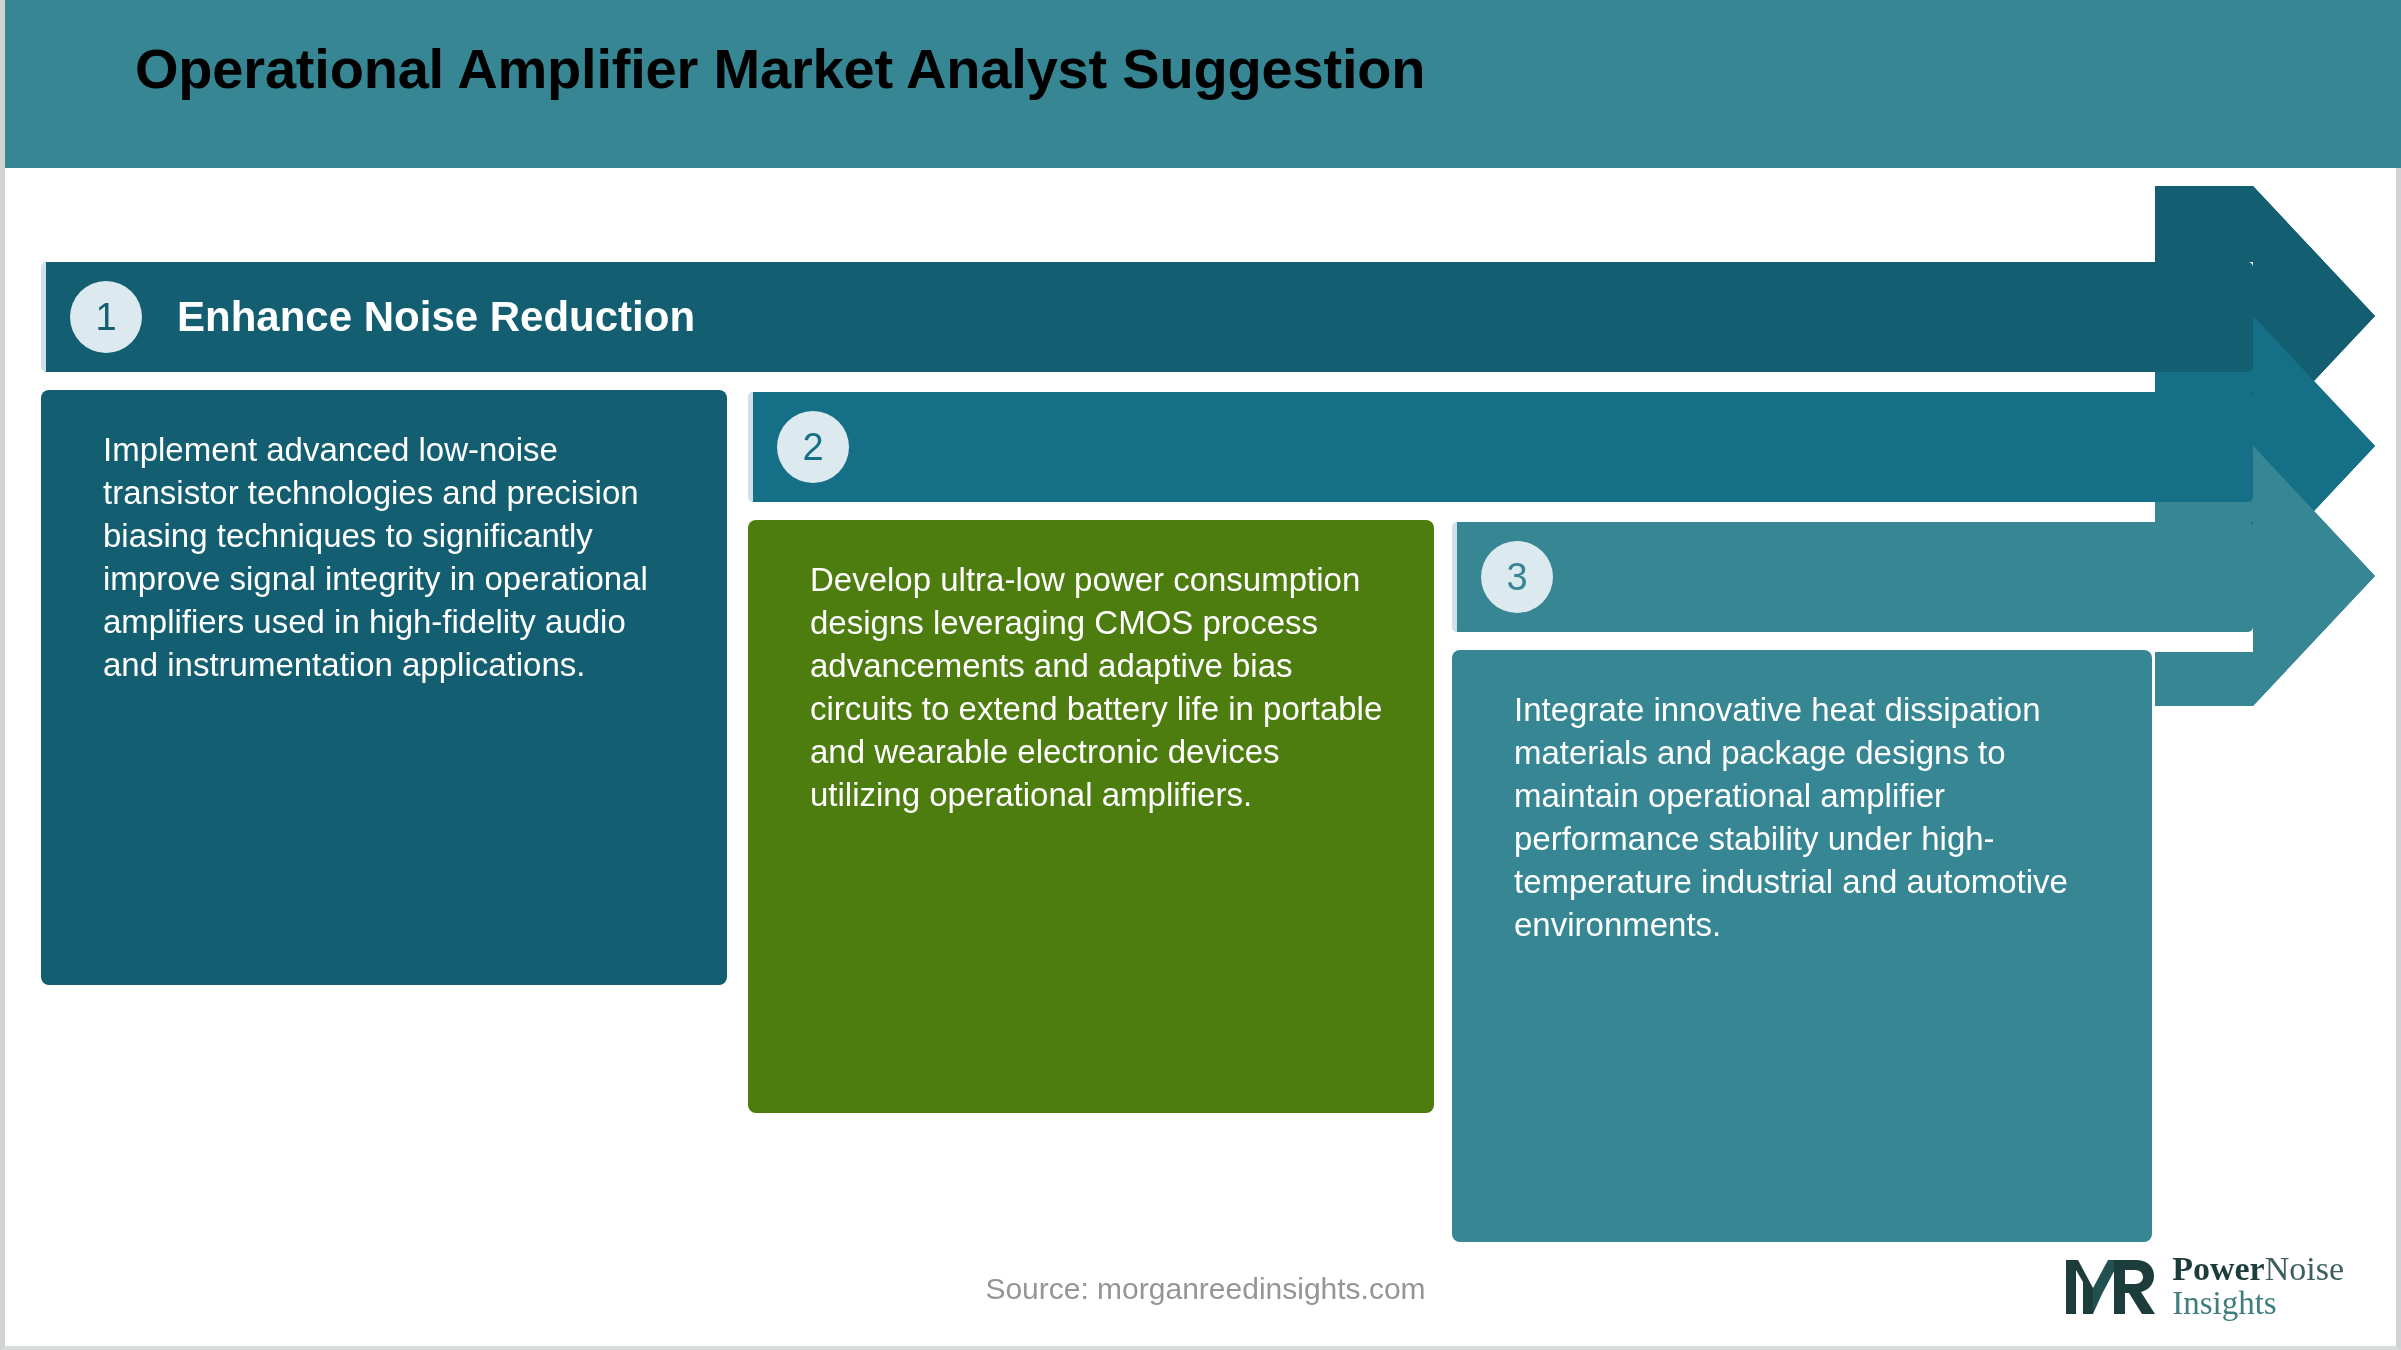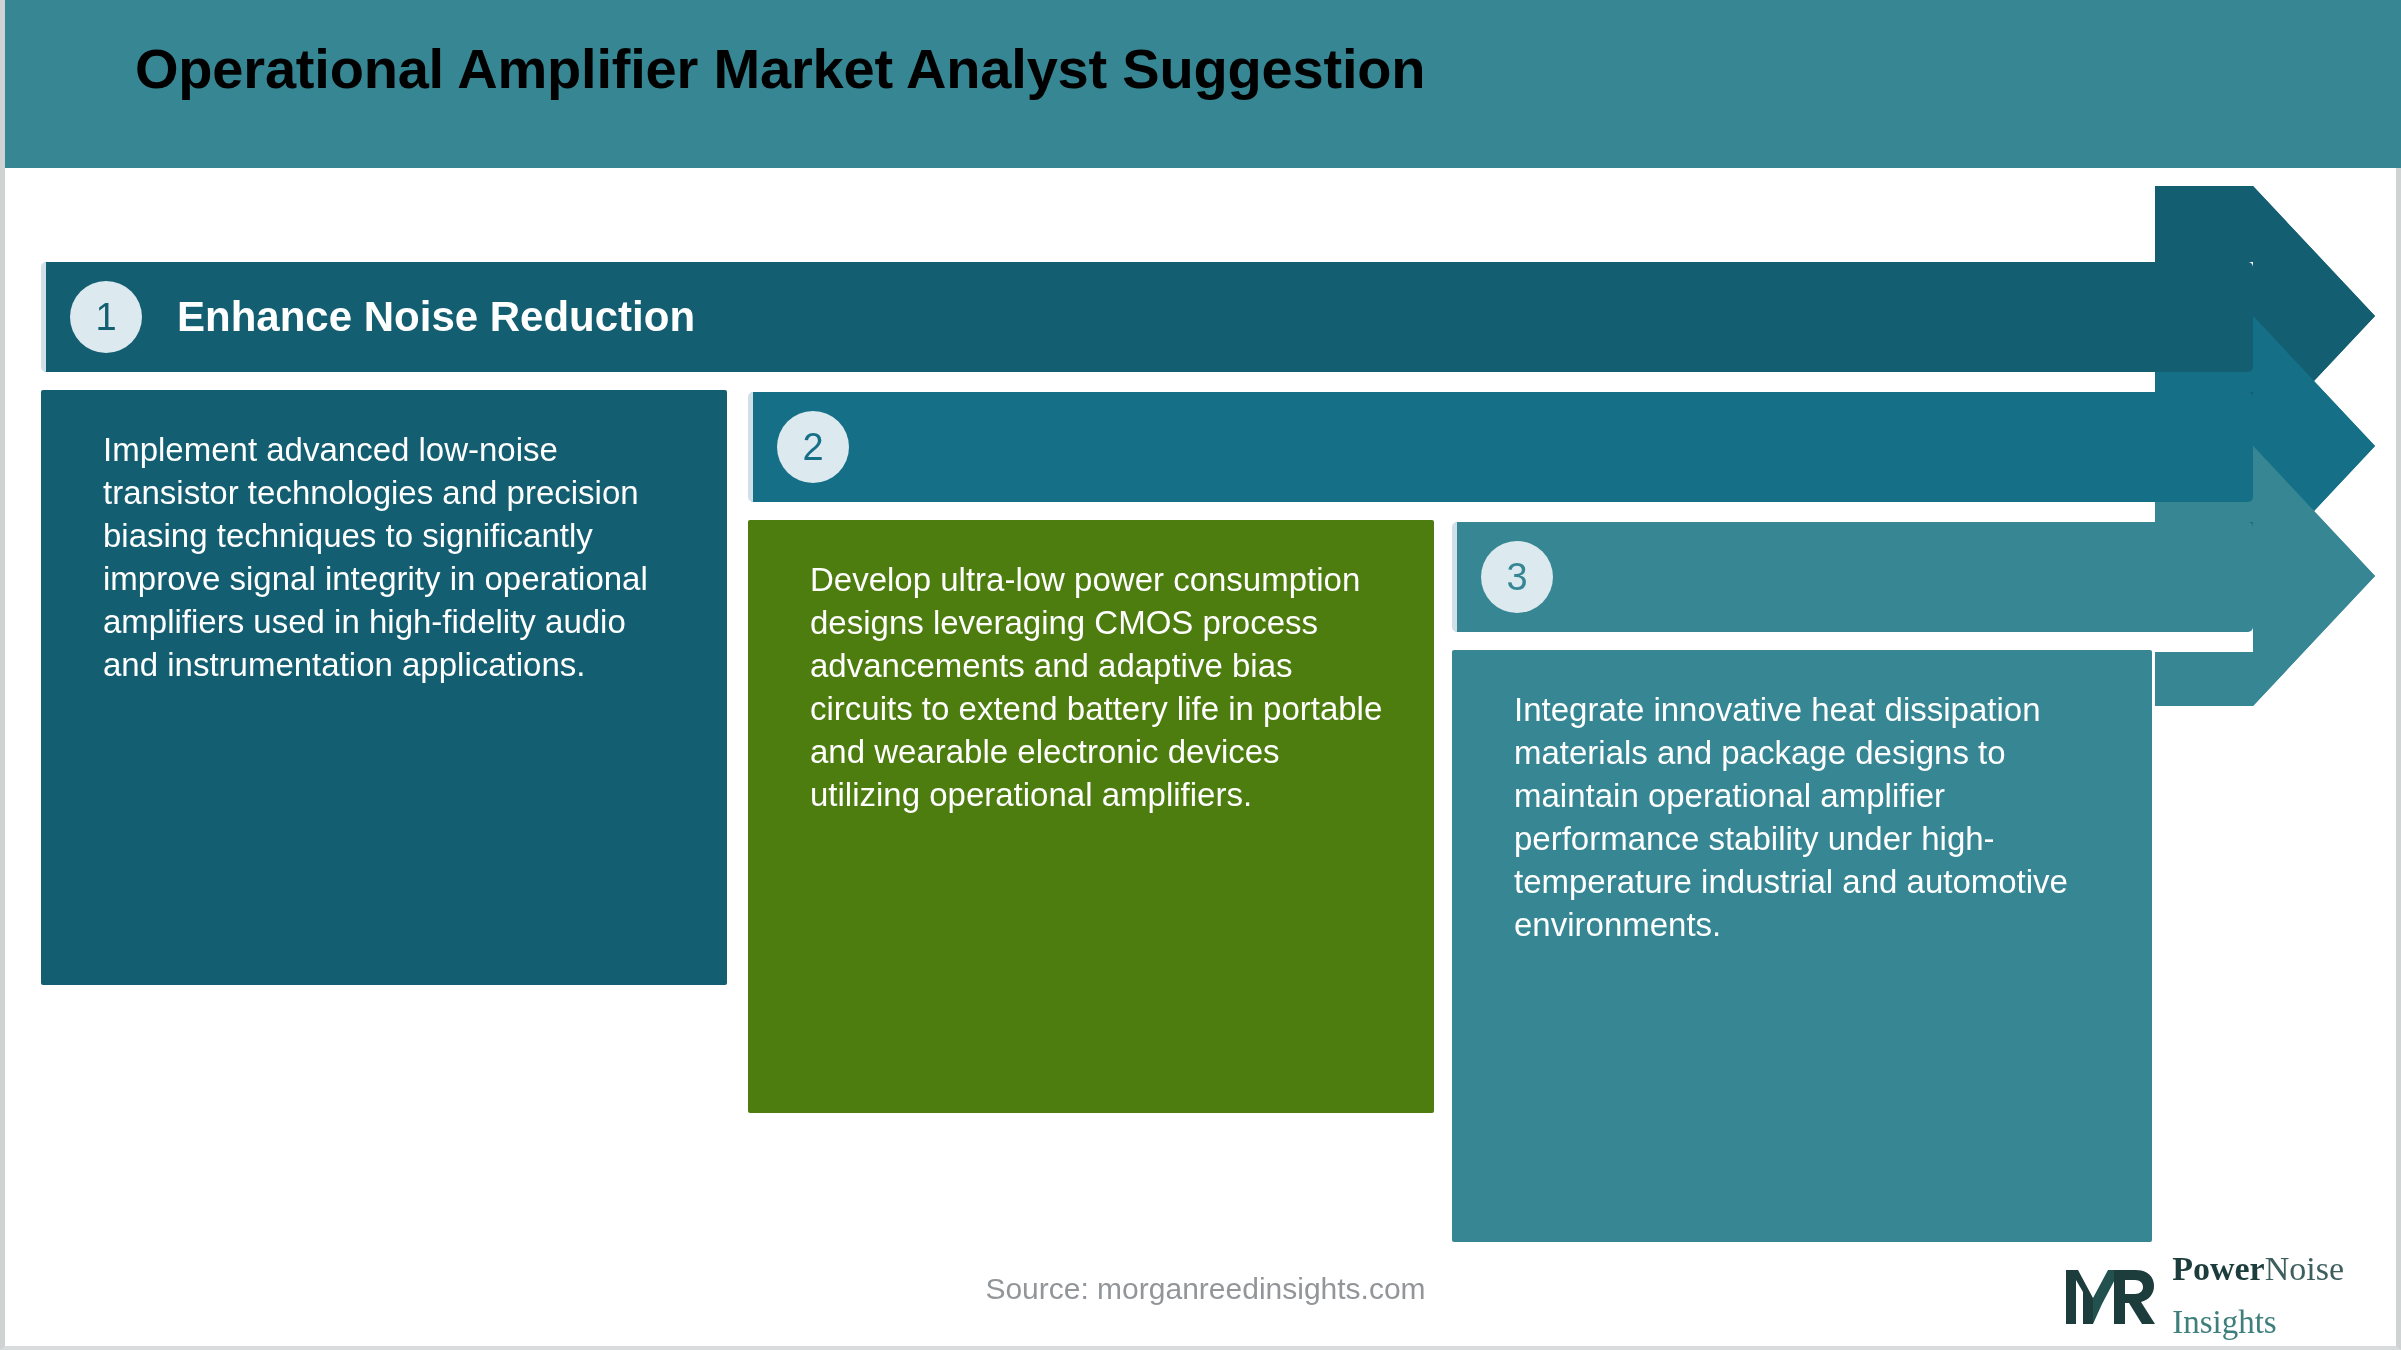--- a/index.html
+++ b/index.html
@@ -80,21 +80,21 @@
   .banner-title {
     margin-left: 35px;
     font-size: 42px;
     font-weight: 700;
     color: #ffffff;
     white-space: nowrap;
   }
 
   .card {
     position: absolute;
-    border-radius: 2px;
+    border-radius: 8px;
     box-sizing: border-box;
   }
   .card-text {
     padding: 38px 42px 0 62px;
     font-size: 33px;
     line-height: 1.305;
     color: #ffffff;
     font-weight: 400;
   }
 
@@ -133,21 +133,21 @@
   }
   .logo-mark { display: block; }
   .logo-words { line-height: 1.0; }
   .logo-line1 { font-family: "Liberation Serif", serif; font-size: 34px; white-space: nowrap; }
   .logo-morgan { font-weight: 700; color: #1d3d3c; }
   .logo-reed { font-weight: 400; color: #3f5f5e; }
   .logo-line2 {
     font-family: "Liberation Serif", serif;
     font-size: 33px;
     color: #3e7f7c;
-    margin-top: 20px;
+    margin-top: 1px;
   }
 </style>
 </head>
 <body>
 
 <div class="page">
 
   <div class="header">
     <div class="header-title">Operational Amplifier Market Analyst Suggestion</div>
   </div>

